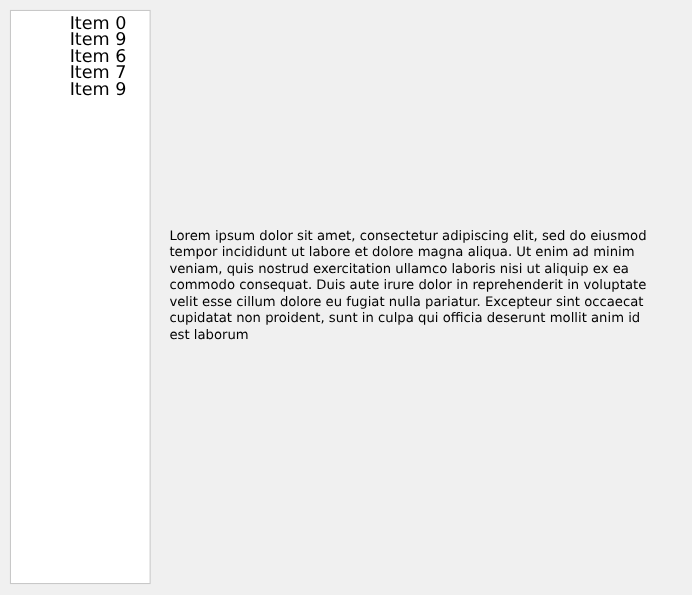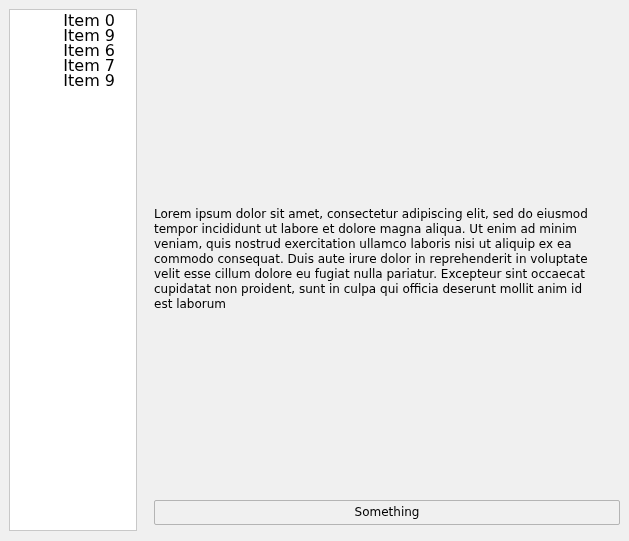--- a/index.html
+++ b/index.html
@@ -94,16 +94,15 @@
   <div class="list-panel">
     <div class="list-item">Item 0</div>
     <div class="list-item">Item 9</div>
     <div class="list-item">Item 6</div>
     <div class="list-item">Item 7</div>
     <div class="list-item">Item 9</div>
   </div>
 
   <div class="content-area">
     <div class="paragraph">Lorem ipsum dolor sit amet, consectetur adipiscing elit, sed do eiusmod tempor incididunt ut labore et dolore magna aliqua. Ut enim ad minim veniam, quis nostrud exercitation ullamco laboris nisi ut aliquip ex ea commodo consequat. Duis aute irure dolor in reprehenderit in voluptate velit esse cillum dolore eu fugiat nulla pariatur. Excepteur sint occaecat cupidatat non proident, sunt in culpa qui officia deserunt mollit anim id est laborum</div>
-    <button class="bottom-button">Something</button>
   </div>
 
 </div>
 
 </body></html>

